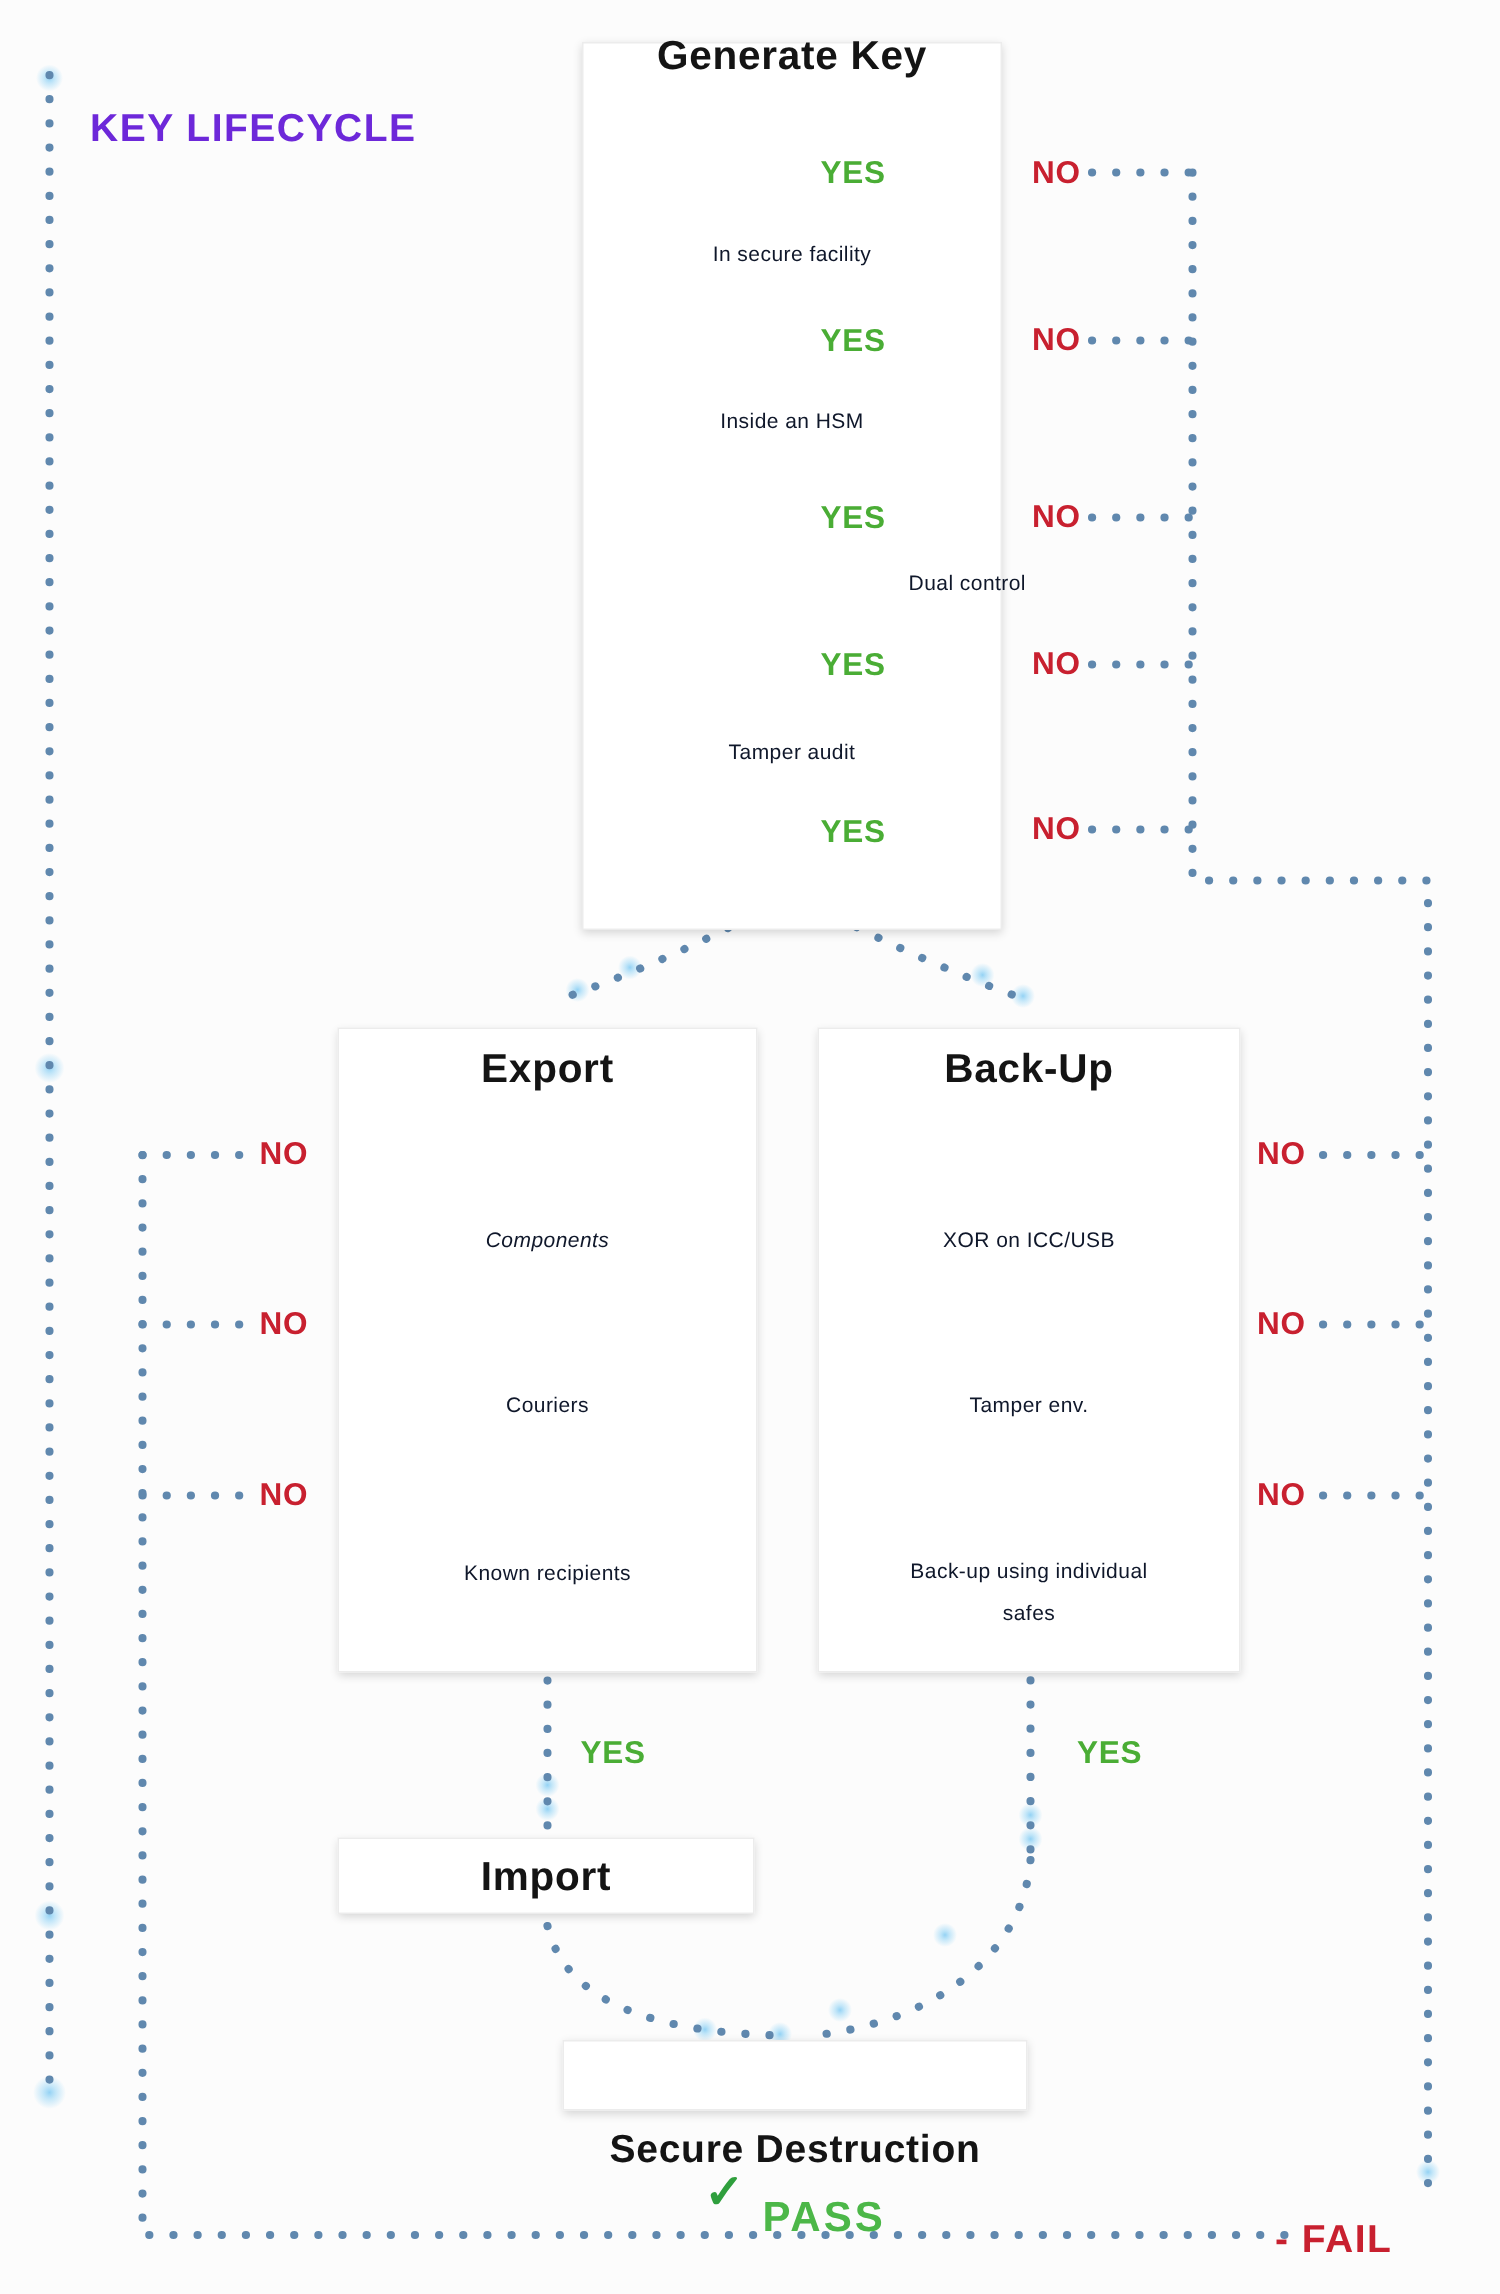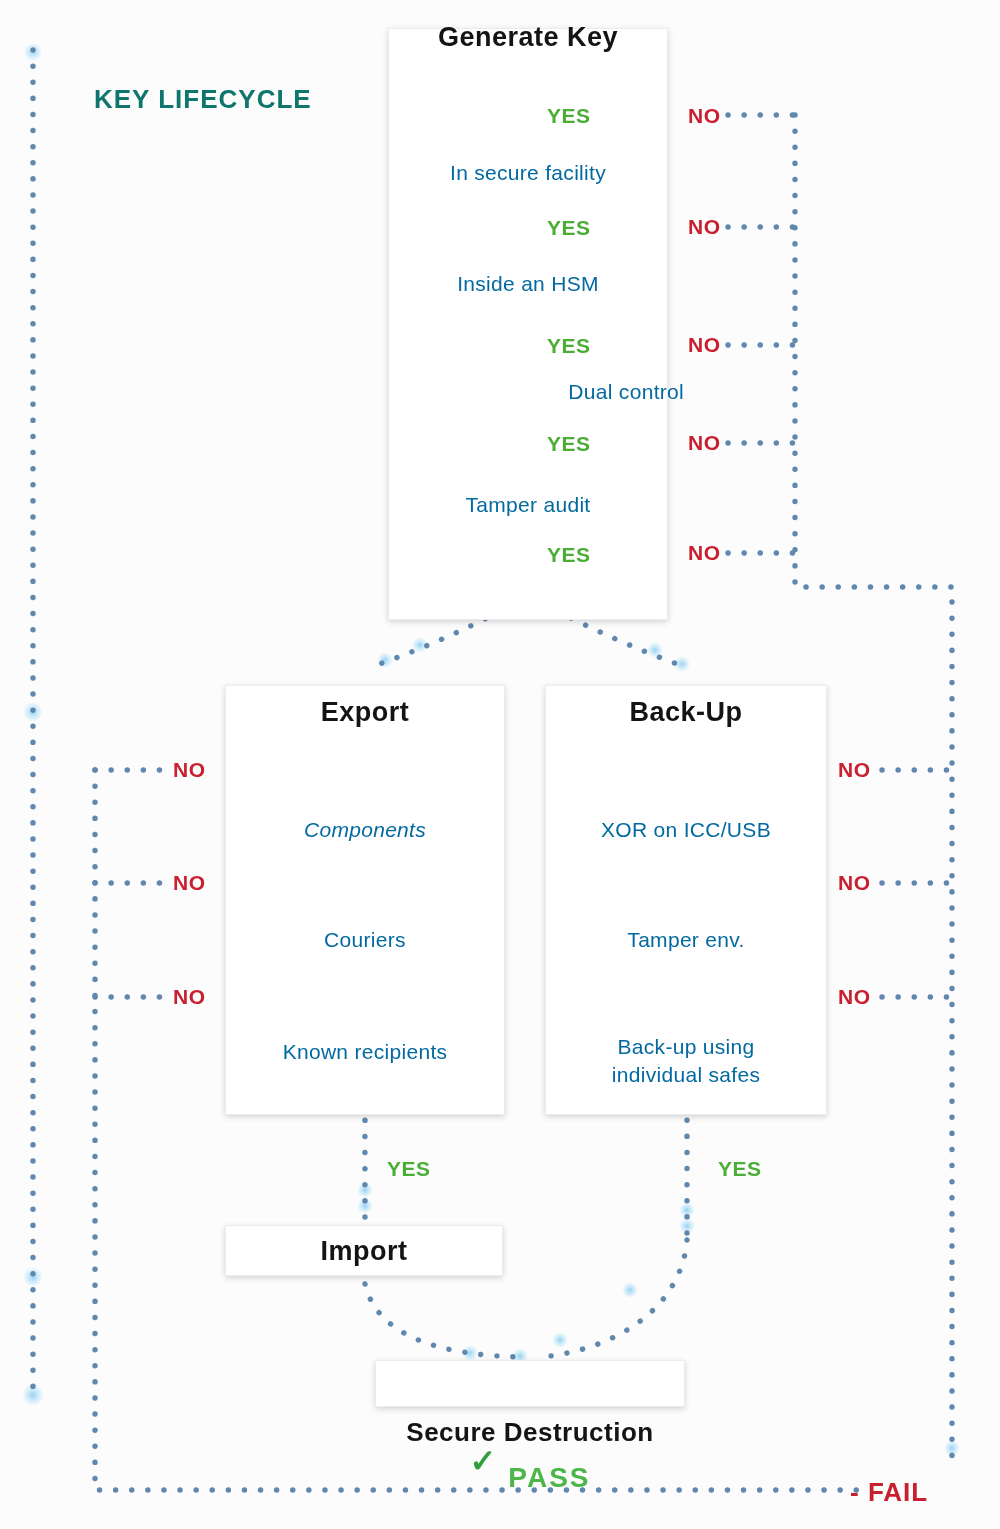--- a/index.html
+++ b/index.html
@@ -13,33 +13,33 @@
     position:absolute;background:#ffffff;border:1px solid #ececec;
     box-shadow:0 2px 6px rgba(0,0,0,.16);
     box-sizing:border-box;
   }
   .box-title{
     position:absolute;text-align:center;
     font-size:27px;font-weight:600;letter-spacing:.5px;color:#141414;
   }
   .step{
     position:absolute;text-align:center;
-    font-size:21px;font-weight:400;color:#0369a1;letter-spacing:.3px;
+    font-size:14px;font-weight:400;color:#0f172a;letter-spacing:.3px;
   }
   .yes{
     position:absolute;font-size:21px;font-weight:600;letter-spacing:.5px;
     color:#4aad35;
   }
   .no{
     position:absolute;font-size:21px;font-weight:600;letter-spacing:.5px;
     color:#c8202f;
   }
   .page-title{
-    position:absolute;left:60px;top:84px;
-    font-size:26px;font-weight:600;letter-spacing:1px;color:#0f766e;margin-left:34px;
+    position:absolute;left:60px;top:70px;
+    font-size:26px;font-weight:600;letter-spacing:1px;color:#6d28d9;
   }
   .pass-wrap{
     position:absolute;left:375px;top:1428px;width:310px;
     display:flex;justify-content:center;align-items:center;gap:12px;
   }
   .pass-check{font-size:32px;font-weight:700;color:#2f9f3d;line-height:1;}
   .pass-text{font-size:28px;font-weight:600;letter-spacing:2px;color:#4cb748;margin-top:34px;}
   .fail{
     position:absolute;left:850px;top:1477px;
     font-size:26px;font-weight:600;letter-spacing:1px;color:#c8202f;

